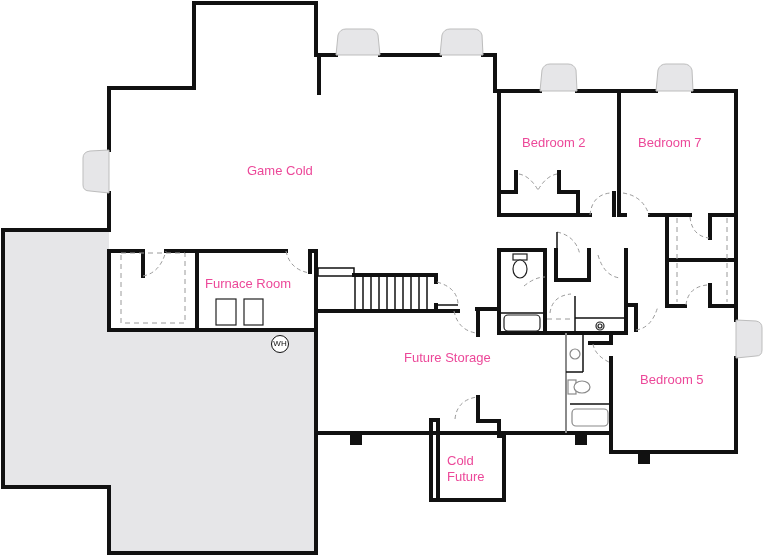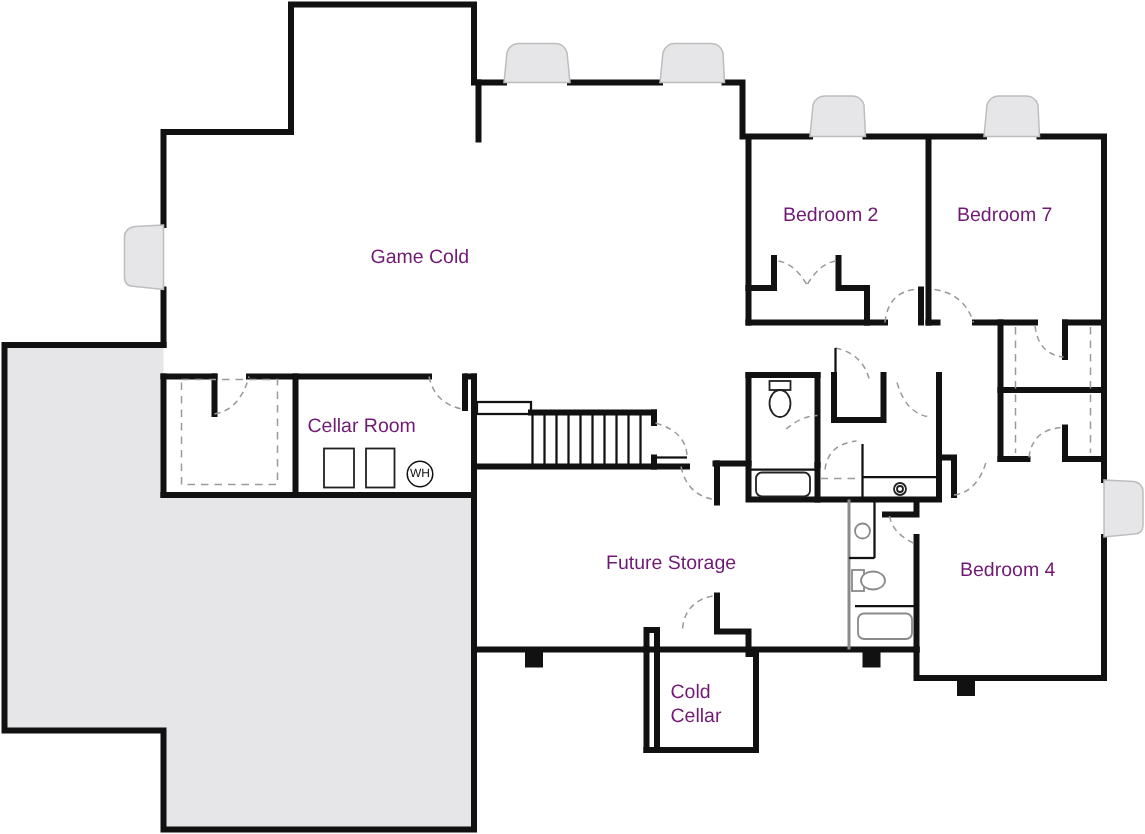--- a/index.html
+++ b/index.html
@@ -8,23 +8,23 @@
     .wall { stroke: #111111; stroke-width: 4; fill: none; stroke-linecap: square; }
     .thin { stroke: #111111; stroke-width: 1.5; fill: none; }
     .grey { stroke: #8a8a8a; stroke-width: 2; fill: none; }
     .dash { stroke: #9a9a9a; stroke-width: 1; fill: none; stroke-dasharray: 5 4; }
     .swing { stroke: #9a9a9a; stroke-width: 1; fill: none; stroke-dasharray: 4 3; }
     .win { fill: #e6e6e8; stroke: #bdbdbd; stroke-width: 1; }
     .unfinished { fill: #e6e6e8; }
     .fixture { fill: #ffffff; stroke: #222222; stroke-width: 1.2; }
     .fixture-grey { fill: #ffffff; stroke: #8a8a8a; stroke-width: 1.2; }
     .post { fill: #111111; }
-    .label { position: absolute; font-family: "Liberation Sans", sans-serif; font-size: 13px; color: #701a75; white-space: nowrap; line-height: 16px; }
+    .label { position: absolute; font-family: "Liberation Sans", sans-serif; font-size: 13px; color: #ec4899; white-space: nowrap; line-height: 16px; }
     .label.center { text-align: left; }
-    .wh { position: absolute; width: 16px; height: 16px; border: 1.2px solid #111; border-radius: 50%; font-family: "Liberation Sans", sans-serif; font-size: 8px; line-height: 16px; text-align: center; color: #111; background: #fff; }
+    .wh { position: absolute; width: 16px; height: 16px; border: 1.2px solid #111; border-radius: 50%; font-family: "Liberation Sans", sans-serif; font-size: 8px; line-height: 16px; text-align: center; color: #111; background: #fff; margin-top: 28px; }
   </style>
 </head>
 <body>
 
 <svg id="plan" viewBox="0 0 763 556" xmlns="http://www.w3.org/2000/svg">
 
   <g>
     <polygon class="unfinished" points="3,230 109,230 109,330 316,330 316,553 109,553 109,487 3,487"></polygon>
     <polyline class="wall" points="109,230 3,230 3,487 109,487 109,553 316,553 316,330"></polyline>
   </g>
@@ -171,18 +171,18 @@
   <g>
     <rect class="post" x="350" y="433" width="12" height="12"></rect>
     <rect class="post" x="575" y="433" width="12" height="12"></rect>
     <rect class="post" x="638" y="452" width="12" height="12"></rect>
   </g>
 </svg>
 
 <div class="label" style="left:247px; top:163px;">Game Cold</div>
 <div class="label" style="left:522px; top:135px;">Bedroom 2</div>
 <div class="label" style="left:638px; top:135px;">Bedroom 7</div>
-<div class="label" style="left:205px; top:276px;">Cellar Room</div>
-<div class="label" style="left:404px; top:367px;">Future Storage</div>
-<div class="label" style="left:640px; top:372px;">Bedroom 4</div>
+<div class="label" style="left:205px; top:276px;">Furnace Room</div>
+<div class="label" style="left:404px; top:350px;">Future Storage</div>
+<div class="label" style="left:640px; top:372px;">Bedroom 5</div>
 <div class="label center" style="left:447px; top:453px;">Cold</div>
-<div class="label center" style="left:447px; top:469px;">Cellar</div>
+<div class="label center" style="left:447px; top:469px;">Future</div>
 <div class="wh" style="left:271px; top:307px;">WH</div>
 
 </body></html>

